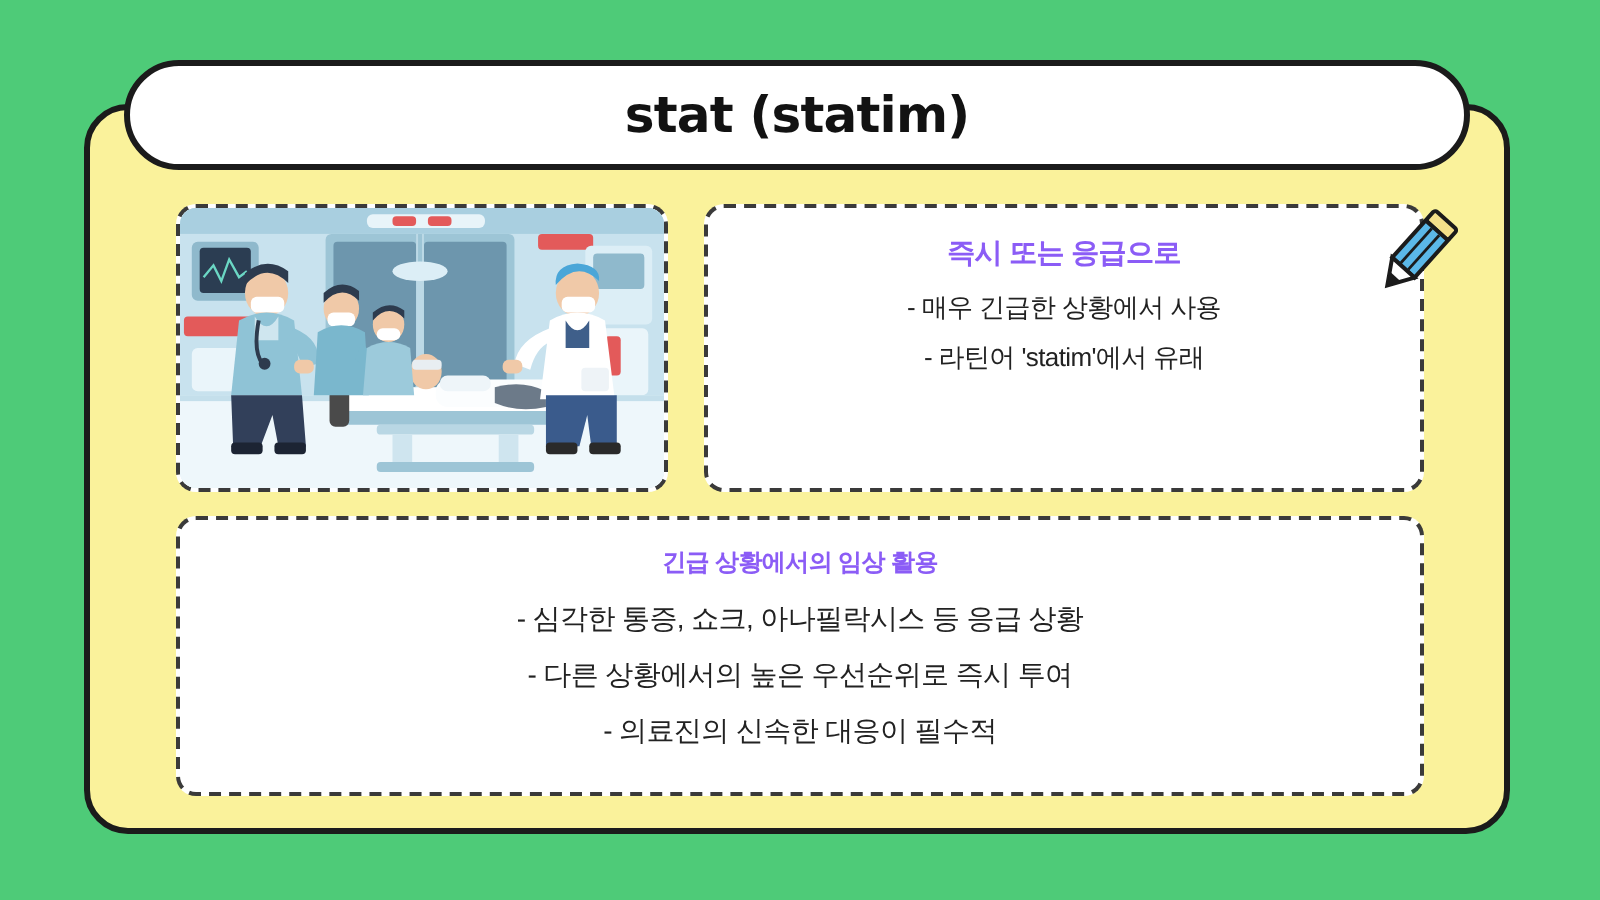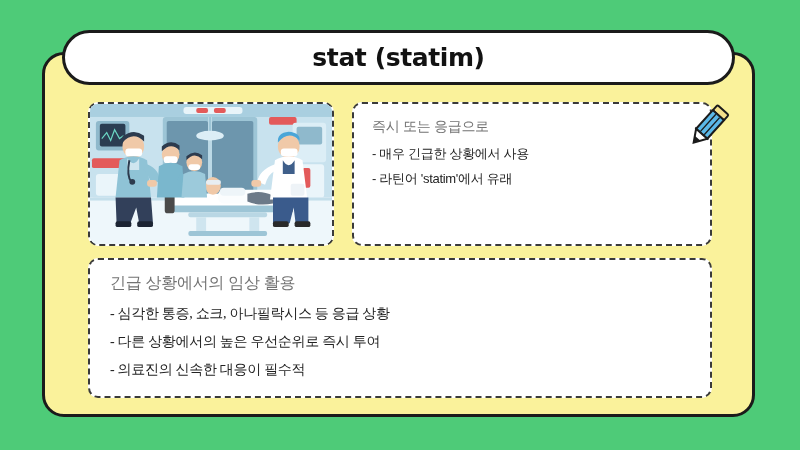--- a/index.html
+++ b/index.html
@@ -12,20 +12,21 @@
     overflow: hidden;
     background: #4ECB78;
     font-family: "Liberation Sans", "DejaVu Sans", sans-serif;
   }
 
   #slide {
     position: relative;
     width: 800px;
     height: 450px;
     background: #4ECB78;
+    text-align: center;
   }
 
   
   #yellow-card {
     position: absolute;
     left: 42px;
     top: 52px;
     width: 713px;
     height: 365px;
     background: #FAF29B;
@@ -87,46 +88,45 @@
   #bottom-panel {
     left: 88px;
     top: 258px;
     width: 624px;
     height: 140px;
     padding: 13px 20px 10px 20px;
   }
 
   .panel-heading {
     font-size: 14px;
-    font-weight: normal;
-    color: #737373;
+    font-weight: bold;
+    color: #8b5cf6;
     margin: 0 0 9px 0;
     letter-spacing: -0.3px;
   }
   #bottom-panel .panel-heading {
-    font-size: 16px;
+    font-size: 12px;
     margin-bottom: 11px;
   }
 
   .bullet-list {
     margin: 0;
     padding: 0;
     list-style: none;
   }
   .bullet-item {
     font-size: 13px;
     color: #222222;
     margin-bottom: 7px;
     letter-spacing: -0.3px;
     white-space: nowrap;
   }
   #bottom-panel .bullet-item {
     font-size: 14px;
     margin-bottom: 10px;
-    font-family: Liberation Serif, serif;
   }
 
   
   #pencil-icon {
     position: absolute;
     left: 682px;
     top: 100px;
     width: 52px;
     height: 52px;
     z-index: 6;

